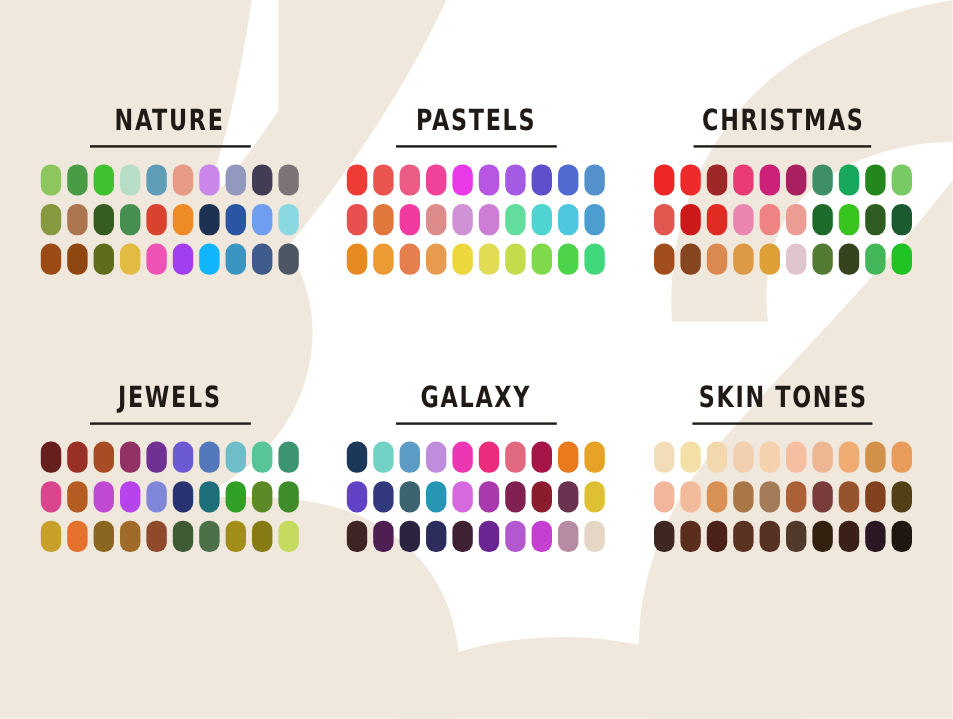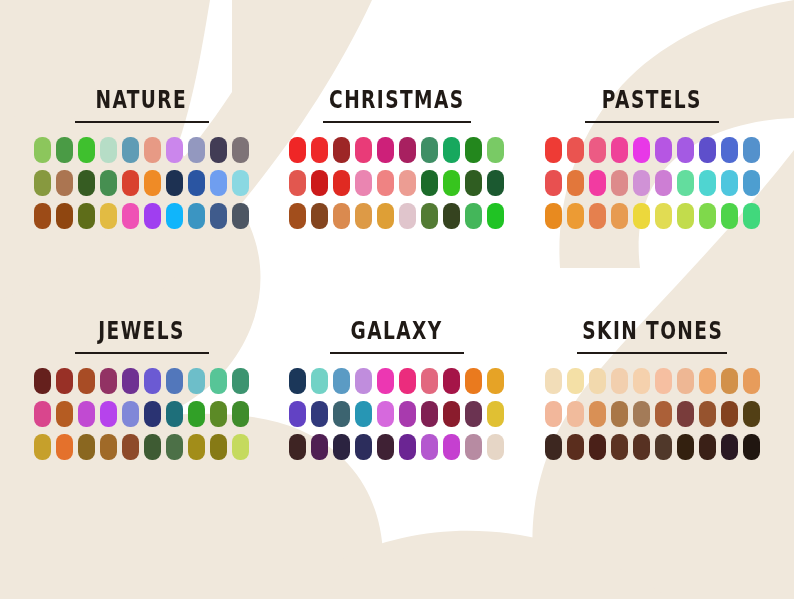--- a/index.html
+++ b/index.html
@@ -137,20 +137,62 @@
           <div class="swatch" data-name="color-swatch" title="#e2bb43" style="background: rgb(226, 187, 67);"></div>
           <div class="swatch" data-name="color-swatch" title="#ef52b5" style="background: rgb(239, 82, 181);"></div>
           <div class="swatch" data-name="color-swatch" title="#a03ef0" style="background: rgb(160, 62, 240);"></div>
           <div class="swatch" data-name="color-swatch" title="#10b5fb" style="background: rgb(16, 181, 251);"></div>
           <div class="swatch" data-name="color-swatch" title="#3b95c2" style="background: rgb(59, 149, 194);"></div>
           <div class="swatch" data-name="color-swatch" title="#3f5b8c" style="background: rgb(63, 91, 140);"></div>
           <div class="swatch" data-name="color-swatch" title="#4d5663" style="background: rgb(77, 86, 99);"></div>
         </div>
       </div>
     </section>
+    <section class="palette" data-name="palette-pastels">
+      <div class="palette-title" data-name="palette-title">PASTELS</div>
+      <div class="palette-rule" data-name="palette-title-underline"></div>
+      <div class="swatch-rows" data-name="swatch-rows">
+        <div class="swatch-row" data-name="swatch-row">
+          <div class="swatch" data-name="color-swatch" title="#ee3b35" style="background: rgb(238, 59, 53);"></div>
+          <div class="swatch" data-name="color-swatch" title="#ea5450" style="background: rgb(234, 84, 80);"></div>
+          <div class="swatch" data-name="color-swatch" title="#ec5b84" style="background: rgb(236, 91, 132);"></div>
+          <div class="swatch" data-name="color-swatch" title="#ef4299" style="background: rgb(239, 66, 153);"></div>
+          <div class="swatch" data-name="color-swatch" title="#e838e7" style="background: rgb(232, 56, 231);"></div>
+          <div class="swatch" data-name="color-swatch" title="#b656e3" style="background: rgb(182, 86, 227);"></div>
+          <div class="swatch" data-name="color-swatch" title="#a45ae3" style="background: rgb(164, 90, 227);"></div>
+          <div class="swatch" data-name="color-swatch" title="#5e4fcb" style="background: rgb(94, 79, 203);"></div>
+          <div class="swatch" data-name="color-swatch" title="#4f6bd2" style="background: rgb(79, 107, 210);"></div>
+          <div class="swatch" data-name="color-swatch" title="#5491cc" style="background: rgb(84, 145, 204);"></div>
+        </div>
+        <div class="swatch-row" data-name="swatch-row">
+          <div class="swatch" data-name="color-swatch" title="#e85050" style="background: rgb(232, 80, 80);"></div>
+          <div class="swatch" data-name="color-swatch" title="#e2773b" style="background: rgb(226, 119, 59);"></div>
+          <div class="swatch" data-name="color-swatch" title="#f23ba1" style="background: rgb(242, 59, 161);"></div>
+          <div class="swatch" data-name="color-swatch" title="#dd8b8b" style="background: rgb(221, 139, 139);"></div>
+          <div class="swatch" data-name="color-swatch" title="#d092d6" style="background: rgb(208, 146, 214);"></div>
+          <div class="swatch" data-name="color-swatch" title="#cd7ed4" style="background: rgb(205, 126, 212);"></div>
+          <div class="swatch" data-name="color-swatch" title="#63dd9e" style="background: rgb(99, 221, 158);"></div>
+          <div class="swatch" data-name="color-swatch" title="#4fd5d1" style="background: rgb(79, 213, 209);"></div>
+          <div class="swatch" data-name="color-swatch" title="#4ec6de" style="background: rgb(78, 198, 222);"></div>
+          <div class="swatch" data-name="color-swatch" title="#4d9ed0" style="background: rgb(77, 158, 208);"></div>
+        </div>
+        <div class="swatch-row" data-name="swatch-row">
+          <div class="swatch" data-name="color-swatch" title="#e88a1f" style="background: rgb(232, 138, 31);"></div>
+          <div class="swatch" data-name="color-swatch" title="#ec9b34" style="background: rgb(236, 155, 52);"></div>
+          <div class="swatch" data-name="color-swatch" title="#e5804e" style="background: rgb(229, 128, 78);"></div>
+          <div class="swatch" data-name="color-swatch" title="#e79b51" style="background: rgb(231, 155, 81);"></div>
+          <div class="swatch" data-name="color-swatch" title="#ecd83c" style="background: rgb(236, 216, 60);"></div>
+          <div class="swatch" data-name="color-swatch" title="#e1dc53" style="background: rgb(225, 220, 83);"></div>
+          <div class="swatch" data-name="color-swatch" title="#c2dc4c" style="background: rgb(194, 220, 76);"></div>
+          <div class="swatch" data-name="color-swatch" title="#7fd94b" style="background: rgb(127, 217, 75);"></div>
+          <div class="swatch" data-name="color-swatch" title="#4ed44a" style="background: rgb(78, 212, 74);"></div>
+          <div class="swatch" data-name="color-swatch" title="#41d87c" style="background: rgb(65, 216, 124);"></div>
+        </div>
+      </div>
+    </section>
     <section class="palette" data-name="palette-christmas">
       <div class="palette-title" data-name="palette-title">CHRISTMAS</div>
       <div class="palette-rule" data-name="palette-title-underline"></div>
       <div class="swatch-rows" data-name="swatch-rows">
         <div class="swatch-row" data-name="swatch-row">
           <div class="swatch" data-name="color-swatch" title="#ef2626" style="background: rgb(239, 38, 38);"></div>
           <div class="swatch" data-name="color-swatch" title="#ee2a2a" style="background: rgb(238, 42, 42);"></div>
           <div class="swatch" data-name="color-swatch" title="#9d2626" style="background: rgb(157, 38, 38);"></div>
           <div class="swatch" data-name="color-swatch" title="#e93b78" style="background: rgb(233, 59, 120);"></div>
           <div class="swatch" data-name="color-swatch" title="#cd2079" style="background: rgb(205, 32, 121);"></div>
@@ -179,62 +221,20 @@
           <div class="swatch" data-name="color-swatch" title="#dd9a46" style="background: rgb(221, 154, 70);"></div>
           <div class="swatch" data-name="color-swatch" title="#de9f36" style="background: rgb(222, 159, 54);"></div>
           <div class="swatch" data-name="color-swatch" title="#e0c5cc" style="background: rgb(224, 197, 204);"></div>
           <div class="swatch" data-name="color-swatch" title="#537b34" style="background: rgb(83, 123, 52);"></div>
           <div class="swatch" data-name="color-swatch" title="#35431f" style="background: rgb(53, 67, 31);"></div>
           <div class="swatch" data-name="color-swatch" title="#44b65a" style="background: rgb(68, 182, 90);"></div>
           <div class="swatch" data-name="color-swatch" title="#20c324" style="background: rgb(32, 195, 36);"></div>
         </div>
       </div>
     </section>
-    <section class="palette" data-name="palette-pastels">
-      <div class="palette-title" data-name="palette-title">PASTELS</div>
-      <div class="palette-rule" data-name="palette-title-underline"></div>
-      <div class="swatch-rows" data-name="swatch-rows">
-        <div class="swatch-row" data-name="swatch-row">
-          <div class="swatch" data-name="color-swatch" title="#ee3b35" style="background: rgb(238, 59, 53);"></div>
-          <div class="swatch" data-name="color-swatch" title="#ea5450" style="background: rgb(234, 84, 80);"></div>
-          <div class="swatch" data-name="color-swatch" title="#ec5b84" style="background: rgb(236, 91, 132);"></div>
-          <div class="swatch" data-name="color-swatch" title="#ef4299" style="background: rgb(239, 66, 153);"></div>
-          <div class="swatch" data-name="color-swatch" title="#e838e7" style="background: rgb(232, 56, 231);"></div>
-          <div class="swatch" data-name="color-swatch" title="#b656e3" style="background: rgb(182, 86, 227);"></div>
-          <div class="swatch" data-name="color-swatch" title="#a45ae3" style="background: rgb(164, 90, 227);"></div>
-          <div class="swatch" data-name="color-swatch" title="#5e4fcb" style="background: rgb(94, 79, 203);"></div>
-          <div class="swatch" data-name="color-swatch" title="#4f6bd2" style="background: rgb(79, 107, 210);"></div>
-          <div class="swatch" data-name="color-swatch" title="#5491cc" style="background: rgb(84, 145, 204);"></div>
-        </div>
-        <div class="swatch-row" data-name="swatch-row">
-          <div class="swatch" data-name="color-swatch" title="#e85050" style="background: rgb(232, 80, 80);"></div>
-          <div class="swatch" data-name="color-swatch" title="#e2773b" style="background: rgb(226, 119, 59);"></div>
-          <div class="swatch" data-name="color-swatch" title="#f23ba1" style="background: rgb(242, 59, 161);"></div>
-          <div class="swatch" data-name="color-swatch" title="#dd8b8b" style="background: rgb(221, 139, 139);"></div>
-          <div class="swatch" data-name="color-swatch" title="#d092d6" style="background: rgb(208, 146, 214);"></div>
-          <div class="swatch" data-name="color-swatch" title="#cd7ed4" style="background: rgb(205, 126, 212);"></div>
-          <div class="swatch" data-name="color-swatch" title="#63dd9e" style="background: rgb(99, 221, 158);"></div>
-          <div class="swatch" data-name="color-swatch" title="#4fd5d1" style="background: rgb(79, 213, 209);"></div>
-          <div class="swatch" data-name="color-swatch" title="#4ec6de" style="background: rgb(78, 198, 222);"></div>
-          <div class="swatch" data-name="color-swatch" title="#4d9ed0" style="background: rgb(77, 158, 208);"></div>
-        </div>
-        <div class="swatch-row" data-name="swatch-row">
-          <div class="swatch" data-name="color-swatch" title="#e88a1f" style="background: rgb(232, 138, 31);"></div>
-          <div class="swatch" data-name="color-swatch" title="#ec9b34" style="background: rgb(236, 155, 52);"></div>
-          <div class="swatch" data-name="color-swatch" title="#e5804e" style="background: rgb(229, 128, 78);"></div>
-          <div class="swatch" data-name="color-swatch" title="#e79b51" style="background: rgb(231, 155, 81);"></div>
-          <div class="swatch" data-name="color-swatch" title="#ecd83c" style="background: rgb(236, 216, 60);"></div>
-          <div class="swatch" data-name="color-swatch" title="#e1dc53" style="background: rgb(225, 220, 83);"></div>
-          <div class="swatch" data-name="color-swatch" title="#c2dc4c" style="background: rgb(194, 220, 76);"></div>
-          <div class="swatch" data-name="color-swatch" title="#7fd94b" style="background: rgb(127, 217, 75);"></div>
-          <div class="swatch" data-name="color-swatch" title="#4ed44a" style="background: rgb(78, 212, 74);"></div>
-          <div class="swatch" data-name="color-swatch" title="#41d87c" style="background: rgb(65, 216, 124);"></div>
-        </div>
-      </div>
-    </section>
     <section class="palette" data-name="palette-jewels">
       <div class="palette-title" data-name="palette-title">JEWELS</div>
       <div class="palette-rule" data-name="palette-title-underline"></div>
       <div class="swatch-rows" data-name="swatch-rows">
         <div class="swatch-row" data-name="swatch-row">
           <div class="swatch" data-name="color-swatch" title="#65201d" style="background: rgb(101, 32, 29);"></div>
           <div class="swatch" data-name="color-swatch" title="#983026" style="background: rgb(152, 48, 38);"></div>
           <div class="swatch" data-name="color-swatch" title="#a84c25" style="background: rgb(168, 76, 37);"></div>
           <div class="swatch" data-name="color-swatch" title="#923264" style="background: rgb(146, 50, 100);"></div>
           <div class="swatch" data-name="color-swatch" title="#6f3192" style="background: rgb(111, 49, 146);"></div>

